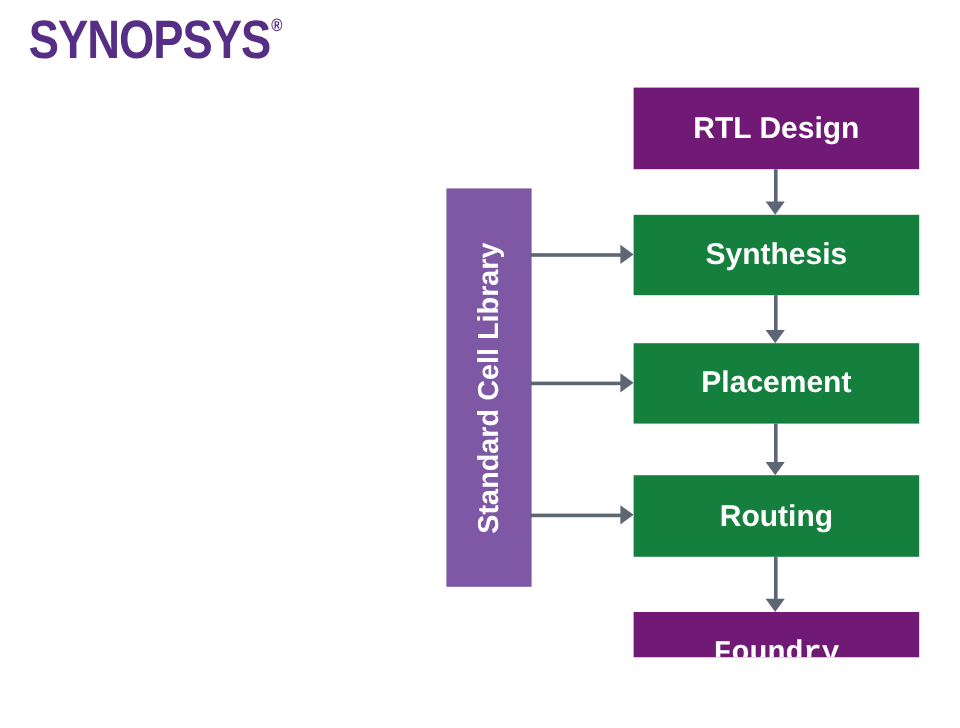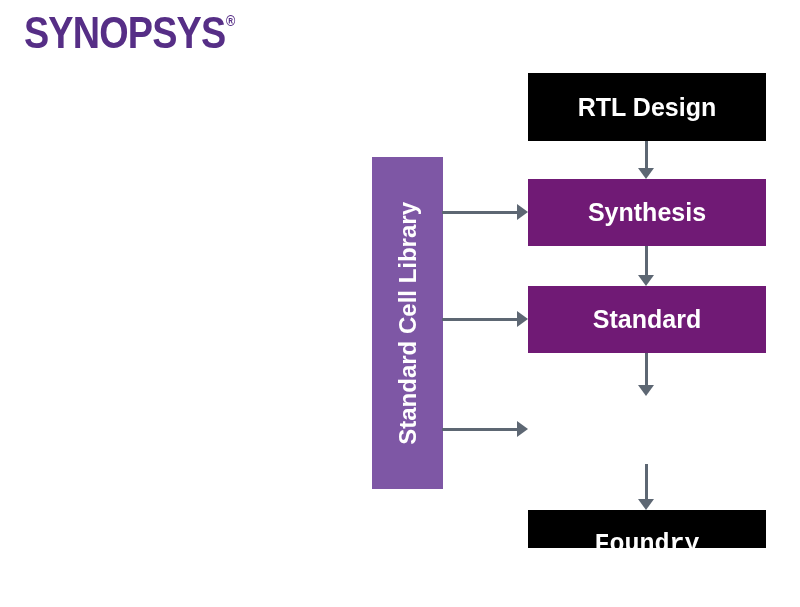--- a/index.html
+++ b/index.html
@@ -41,22 +41,22 @@
     left: 528px;
     width: 238px;
     height: 67px;
     display: flex;
     align-items: center;
     justify-content: center;
     color: #ffffff;
     font-size: 25px;
     font-weight: 700;
   }
-  .step.gray   { background: #000000; }
-  .step.purple { background: #701a75; }
+  .step.gray   { background: #701a75; }
+  .step.purple { background: #15803d; }
 
   #step-rtl       { top: 73px;  height: 68px; }
   #step-synthesis { top: 179px; }
   #step-placement { top: 286px; }
   #step-routing   { top: 396px; height: 68px; }
   #step-foundry   { top: 510px; height: 68px; font-family: Liberation Mono, monospace; }
 
   
   .libbox {
     position: absolute;
@@ -153,21 +153,24 @@
     <span class="libtext">Standard Cell Library</span>
   </div>
 
   <div id="step-rtl" class="step gray">
     <span>RTL Design</span>
   </div>
   <div id="step-synthesis" class="step purple">
     <span>Synthesis</span>
   </div>
   <div id="step-placement" class="step purple">
-    <span>Standard</span>
+    <span>Placement</span>
+  </div>
+  <div id="step-routing" class="step purple">
+    <span>Routing</span>
   </div>
   <div id="step-foundry" class="step gray">
     <span>Foundry</span>
   </div>
 
   <div id="varrow-1" class="varrow"></div>
   <div id="varrow-2" class="varrow"></div>
   <div id="varrow-3" class="varrow"></div>
   <div id="varrow-4" class="varrow"></div>
 

